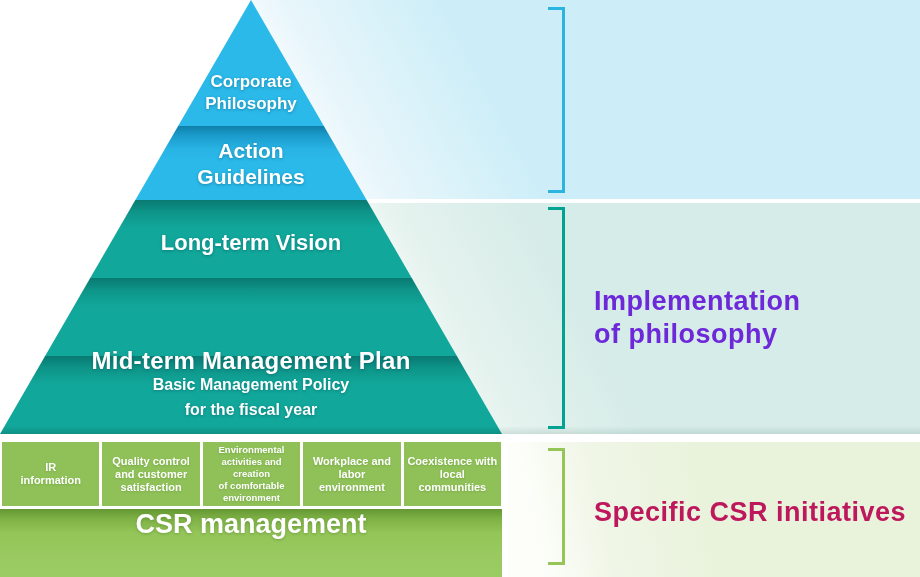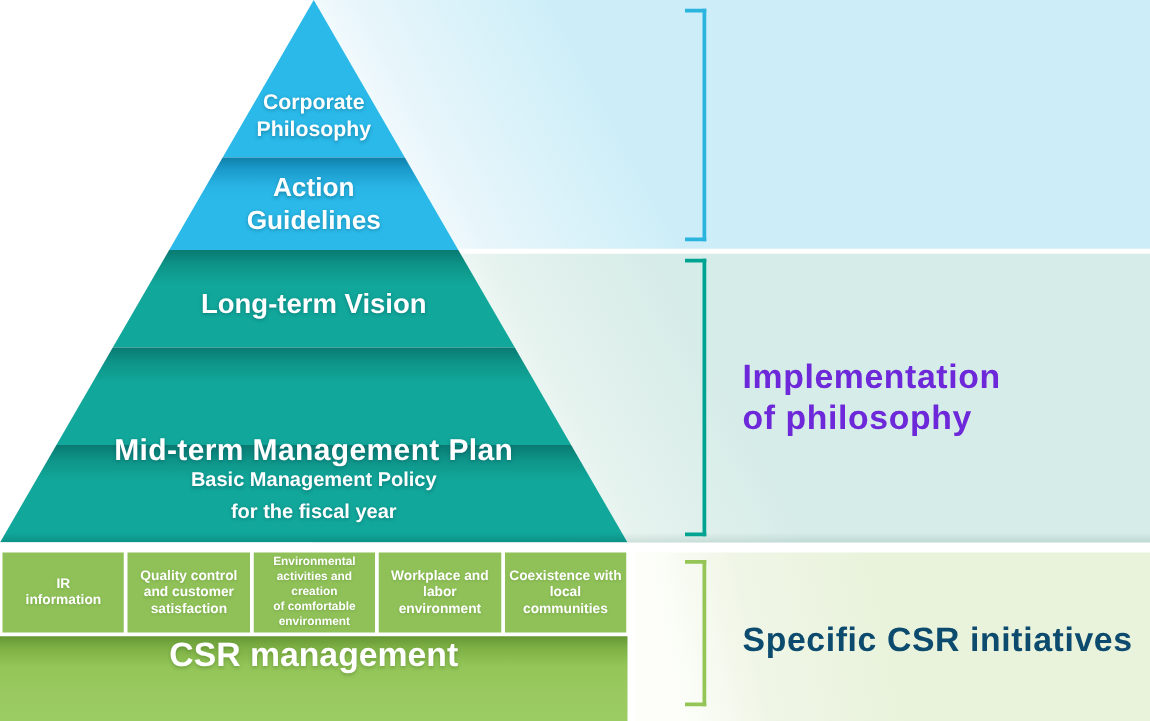--- a/index.html
+++ b/index.html
@@ -22,21 +22,21 @@
     border-top:3px solid;border-right:3px solid;border-bottom:3px solid;}
   .b1{left:548px;top:7px;height:186px;border-color:#2ab4de;}
   .b2{left:548px;top:207px;height:222px;border-color:#00a392;}
   .b3{left:548px;top:448px;height:117px;border-color:#95c556;}
 
   
   .sec-label{position:absolute;z-index:3;left:594px;font-weight:bold;
     font-size:27px;line-height:33px;letter-spacing:0.5px;white-space:pre-line;}
   .lab1{top:83px;color:#29b5e6;}
   .lab2{top:285px;color:#6d28d9;}
-  .lab3{top:496px;color:#0c4a6e;}
+  .lab3{top:496px;color:#be185d;}
 
   
   .pyramid{position:absolute;z-index:2;left:0;top:0;width:502px;height:434px;
     clip-path:polygon(50% 0%,100% 100%,0% 100%);}
   .layer{position:absolute;left:0;width:100%;}
   .l1{top:0;height:126px;background:#2ab9e9;}
   .l2{top:126px;height:74px;
     background:linear-gradient(180deg,#0f7fa9 0px,#1a9aca 9px,#29b5e6 24px,#2ab9e9 34px);}
   .l3{top:200px;height:78px;
     background:linear-gradient(180deg,#097a72 0px,#0e9488 12px,#11a79a 28px);}

